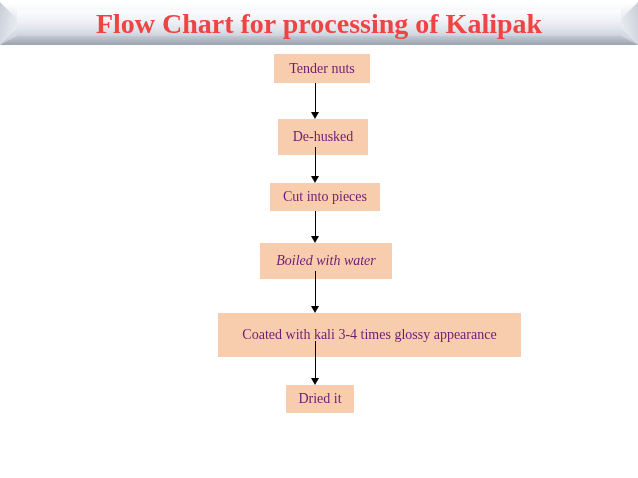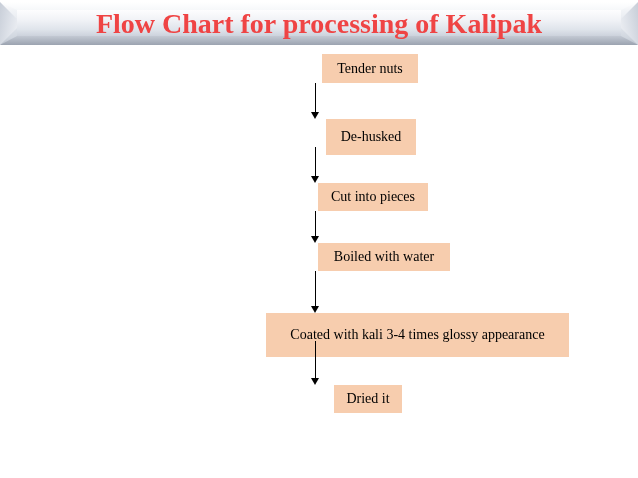--- a/index.html
+++ b/index.html
@@ -116,31 +116,30 @@
     line-height: 30px;
     color: #ef4444;
     letter-spacing: 0px;
     white-space: nowrap;
   }
 
   
   .node {
     position: absolute;
     background: #f7cdae;
-    color: #000000;
+    color: #701a75;
     font-family: "Liberation Serif", "DejaVu Serif", serif;
     font-size: 14px;
     line-height: 16px;
     display: flex;
     align-items: center;
     justify-content: center;
     text-align: center;
     box-sizing: border-box;
     white-space: nowrap;
-    margin-left: 48px;
   }
 
   
   .connector {
     position: absolute;
     width: 13px;
   }
   .connector .shaft {
     position: absolute;
     left: 6px;
@@ -196,21 +195,21 @@
 
     <div class="node" style="left:270px; top:183px; width:110px; height:28px;">
       <span>Cut into pieces</span>
     </div>
 
     <div class="connector" style="left:309px; top:211px; height:32px;">
       <div class="shaft" style="height:25px;"></div>
       <div class="head"></div>
     </div>
 
-    <div class="node" style="left:270px; top:243px; width:132px; height:28px;">
+    <div class="node" style="left:260px; top:243px; width:132px; height:36px;font-style:italic;">
       <span>Boiled with water</span>
     </div>
 
     <div class="connector" style="left:309px; top:271px; height:42px;">
       <div class="shaft" style="height:35px;"></div>
       <div class="head"></div>
     </div>
 
     <div class="node" style="left:218px; top:313px; width:303px; height:44px;">
       <span>Coated with kali 3-4 times glossy appearance</span>

